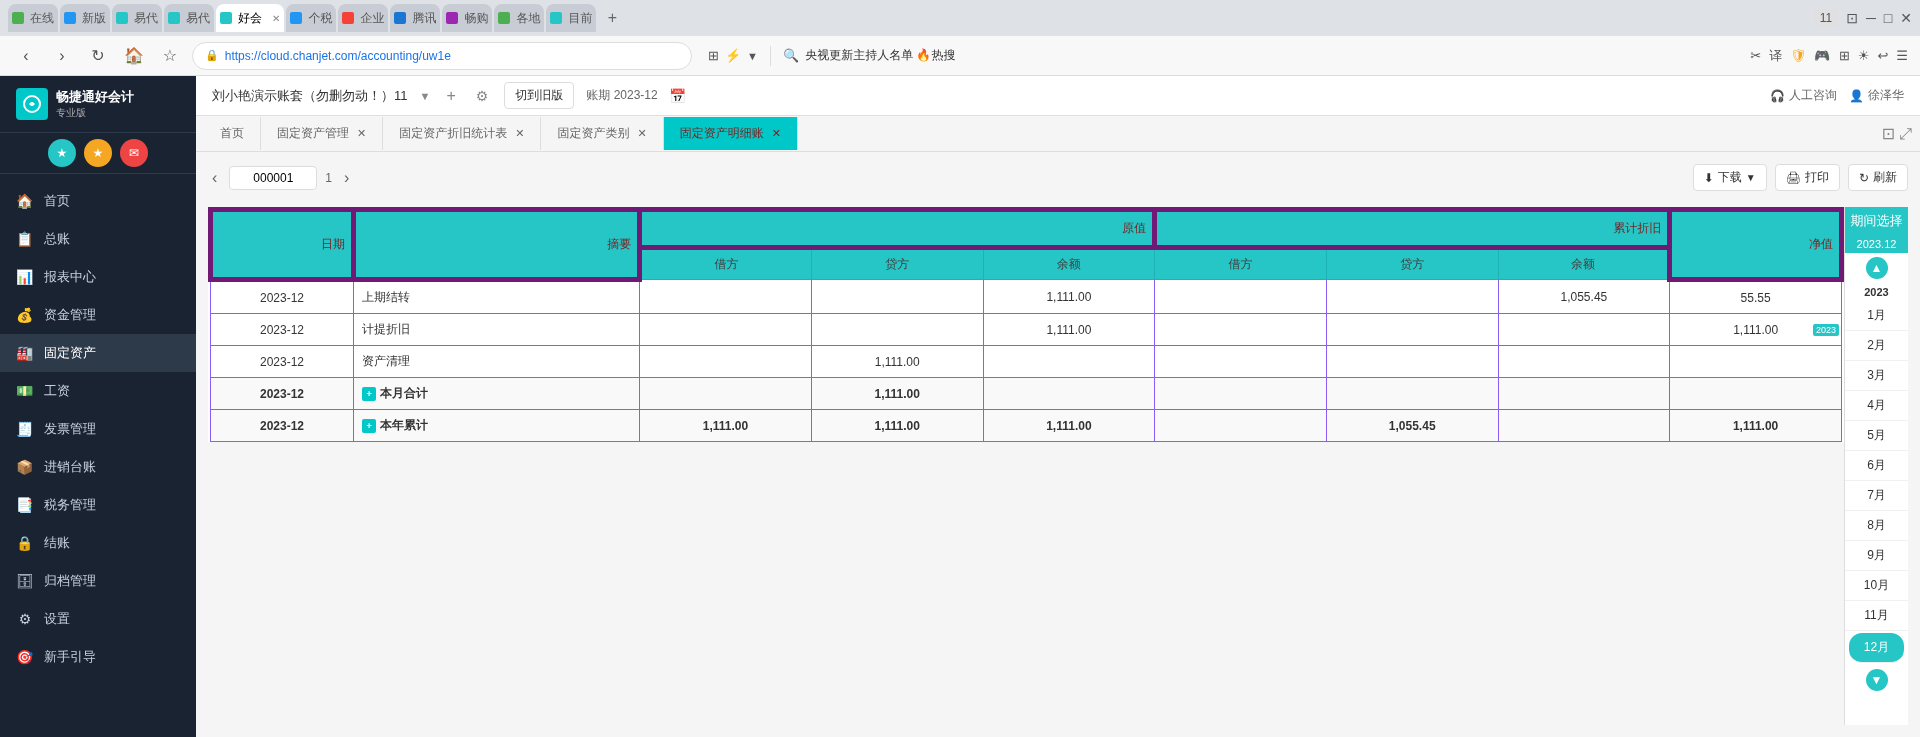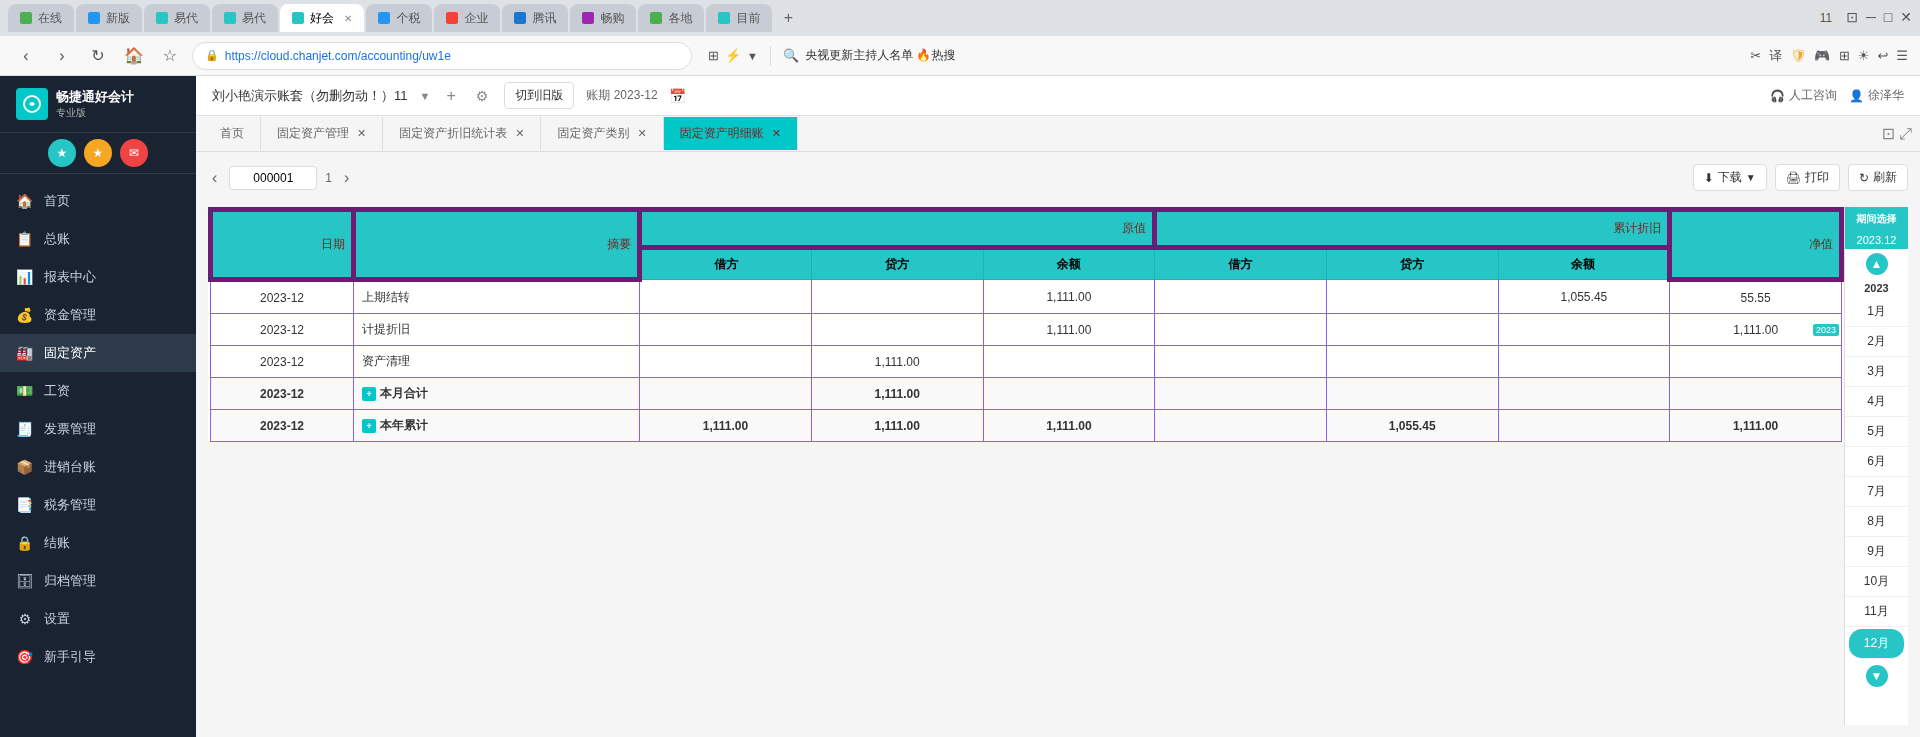--- a/index.html
+++ b/index.html
@@ -1,18 +1,18 @@
 <!DOCTYPE html>
 <html><head>
   <meta charset="utf-8">
   <style>
     * { box-sizing: border-box; margin: 0; padding: 0; }
     body { font-family: 'Microsoft YaHei', Arial, sans-serif; font-size: 12px; background: #f0f0f0; overflow: hidden; width: 1920px; height: 737px; }
     .tab-bar { display: flex; align-items: center; height: 36px; background: #dee1e6; padding: 0 8px; gap: 2px; }
-    .browser-tab { display: flex; align-items: center; height: 28px; padding: 0 12px; border-radius: 8px 8px 0 0; font-size: 12px; gap: 6px; cursor: pointer; max-width: 180px; white-space: nowrap; overflow: hidden; }
+    .browser-tab { display: flex; align-items: center; height: 28px; padding: 0 4px; border-radius: 8px 8px 0 0; font-size: 12px; gap: 6px; cursor: pointer; max-width: 180px; white-space: nowrap; overflow: hidden; }
     .browser-tab.active { background: #fff; }
     .browser-tab.inactive { background: #c8cdd5; color: #555; }
     .tab-close { font-size: 10px; color: #888; cursor: pointer; margin-left: 4px; }
     .new-tab-btn { width: 28px; height: 28px; display: flex; align-items: center; justify-content: center; border-radius: 50%; cursor: pointer; font-size: 16px; color: #666; }
 
     .address-bar { display: flex; align-items: center; height: 40px; background: #f8f8f8; padding: 0 12px; gap: 8px; border-bottom: 1px solid #ddd; }
     .nav-btn { width: 28px; height: 28px; display: flex; align-items: center; justify-content: center; border-radius: 50%; cursor: pointer; color: #555; font-size: 16px; }
     .address-input { flex: 1; height: 28px; background: #fff; border: 1px solid #ddd; border-radius: 14px; padding: 0 12px; font-size: 12px; color: #333; display: flex; align-items: center; gap: 6px; max-width: 500px; }
     .address-text { font-size: 12px; color: #1a73e8; }
 
@@ -47,21 +47,21 @@
     
     .pagination-bar { display: flex; align-items: center; justify-content: space-between; margin-bottom: 8px; }
     .page-nav { display: flex; align-items: center; gap: 8px; }
     .page-input { width: 50px; height: 24px; border: 1px solid #ddd; border-radius: 4px; text-align: center; font-size: 12px; }
     .action-btns { display: flex; gap: 8px; }
     .action-btn { display: flex; align-items: center; gap: 4px; padding: 4px 10px; border: 1px solid #ddd; border-radius: 4px; cursor: pointer; background: #fff; font-size: 12px; color: #333; }
 
     
     .data-table { width: 100%; border-collapse: collapse; background: #fff; font-size: 12px; }
     .data-table thead tr:first-child th { background: #26c6c6; color: #7f1d1d; font-weight: normal; padding: 8px 6px; border: 5px solid #701a75; text-align: right; }
-    .data-table thead tr:last-child th { background: #26c6c6; color: #000000; font-weight: bold; padding: 6px 6px; border: 1px solid #1db3b3; text-align: center; }
+    .data-table thead tr:last-child th { background: #26c6c6; color: #404040; font-weight: normal; padding: 6px 6px; border: 1px solid #1db3b3; text-align: center; }
     .data-table tbody tr { border-bottom: 1px solid #e8e8e8; }
     .data-table tbody td { padding: 7px 8px; border: 1px solid #8b5cf6; text-align: center; color: #333; }
     .data-table tbody td.text-left { text-align: left; }
     .data-table tbody td.text-right { text-align: center; }
     .summary-row td { font-weight: bold; background: #f9f9f9; }
     .row-icon { display: inline-block; width: 14px; height: 14px; background: #00c8c8; border-radius: 2px; color: white; font-size: 9px; text-align: center; line-height: 14px; margin-right: 4px; }
     .period-item { padding: 6px 4px; text-align: center; font-size: 12px; cursor: pointer; color: #333; border-bottom: 1px solid #f0f0f0; }
     .period-item.active { background: #26c6c6; color: #fff; border-radius: 13px; margin: 2px 4px; }
 
     .table-wrapper { flex: 1; overflow: auto; position: relative; }
@@ -113,21 +113,21 @@
     <div class="browser-tab inactive">
       <span style="display:inline-block;width:12px;height:12px;background:#4CAF50;border-radius:2px;"></span>
       <span>各地</span>
     </div>
     <div class="browser-tab inactive">
       <span style="display:inline-block;width:12px;height:12px;background:#26c6c6;border-radius:2px;"></span>
       <span>目前</span>
     </div>
     <div class="new-tab-btn">+</div>
 
-    <div style="margin-left:auto;display:flex;gap:8px;align-items:flex-start;">
+    <div style="margin-left:auto;display:flex;gap:8px;align-items:center;">
       <span style="font-size:12px;padding:2px 6px;background:#e0e0e0;border-radius:3px;color:#555;">11</span>
       <span style="cursor:pointer;color:#555;font-size:14px;">⊡</span>
       <span style="cursor:pointer;color:#555;font-size:14px;">─</span>
       <span style="cursor:pointer;color:#555;font-size:14px;">□</span>
       <span style="cursor:pointer;color:#555;font-size:14px;">✕</span>
     </div>
   </div>
 
   <div class="address-bar">
     <div class="nav-btn">‹</div>
@@ -410,21 +410,21 @@
                   <td class="text-right"></td>
                   <td class="text-right">1,055.45</td>
                   <td class="text-right"></td>
                   <td class="text-right">1,111.00</td>
                 </tr>
               </tbody>
             </table>
           </div>
 
           <div style="width:64px;background:#fff;border-left:1px solid #ddd;display:flex;flex-direction:column;flex-shrink:0;overflow:hidden;">
-            <div style="background:#26c6c6;color:#fff;font-size:10px;padding:5px 2px;text-align:center;font-weight:bold;">期间选择</div>
+            <div style="background:#26c6c6;color:#fff;font-size:13px;padding:5px 2px;text-align:center;font-weight:normal;">期间选择</div>
             <div style="background:#26c6c6;color:#fff;font-size:11px;padding:3px 2px;text-align:center;">2023.12</div>
 
             <div style="display:flex;justify-content:center;padding:4px 0;">
               <div style="width:22px;height:22px;background:#26c6c6;border-radius:50%;display:flex;align-items:center;justify-content:center;color:#fff;cursor:pointer;">▲</div>
             </div>
 
             <div style="font-size:11px;text-align:center;color:#333;padding:3px 0;font-weight:bold;">2023</div>
 
             <div class="period-item">1月</div>
             <div class="period-item">2月</div>

